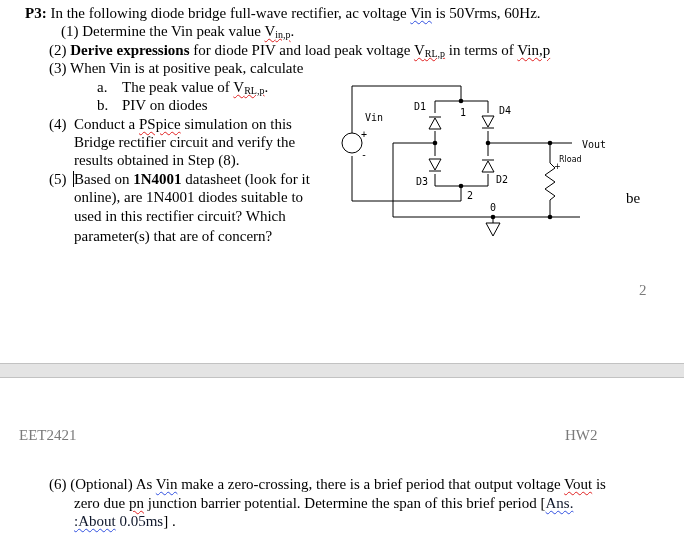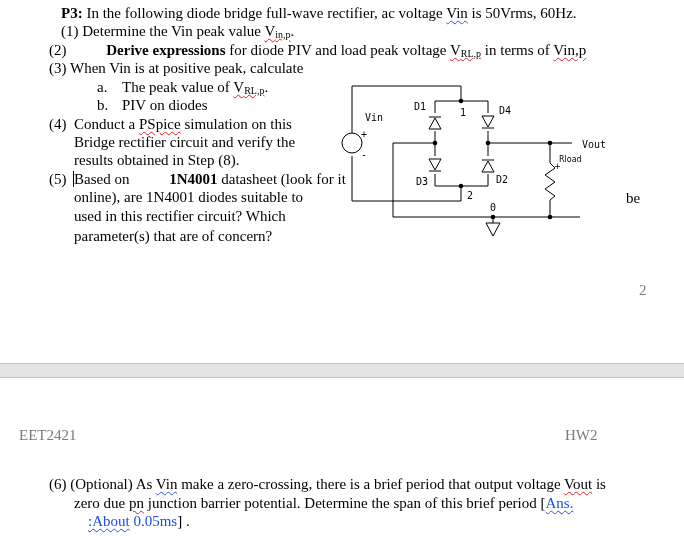--- a/index.html
+++ b/index.html
@@ -3,25 +3,25 @@
 <meta charset="utf-8">
 <style>
   html, body { margin:0; padding:0; }
   body {
     width:684px; height:549px; position:relative; overflow:hidden;
     background:#ffffff; color:#000;
     font-family:"Liberation Serif", "DejaVu Serif", serif;
     font-size:15px;
   }
   .line { position:absolute; white-space:nowrap; line-height:18px; }
-  .b { font-weight:bold;margin-left:36px; }
+  .b { font-weight:bold; }
   .sub { font-size:10px; vertical-align:-2px; }
   .sq-red { text-decoration: underline wavy #e02020; text-decoration-thickness:1px; text-underline-offset:2px; }
   .sq-blue { text-decoration: underline wavy #3050e0; text-decoration-thickness:1px; text-underline-offset:2px; }
-  .red { color:#1d4ed8; }
+  .red { color:#0f172a; }
   .gray { color:#7a7a7a; }
   .caret { display:inline-block; width:1px; height:16px; background:#000; vertical-align:-3px; margin-right:0; }
   #band {
     position:absolute; left:0; top:363px; width:684px; height:15px;
     background:#e4e4e4; border-top:1px solid #c2c2c2; border-bottom:1px solid #c2c2c2; box-sizing:border-box;
   }
   svg { position:absolute; left:0; top:0; }
   .schem-text { font-family:"DejaVu Sans Mono", monospace; font-size:10px; fill:#000; }
   .schem-small { font-family:"DejaVu Sans", sans-serif; font-size:8px; fill:#000; }
 </style>
@@ -161,15 +161,15 @@
 
 <div class="line gray" style="left:19px; top:426px;">EET2421</div>
 <div class="line gray" style="left:565px; top:426px;">HW2</div>
 
 <div class="line" style="left:49px; top:475px;">
   <span>(6)</span><span> (Optional) As </span><span class="sq-blue">Vin</span><span> make a zero-crossing, there is a brief period that output voltage </span><span class="sq-red">Vout</span><span> is</span>
 </div>
 <div class="line" style="left:74px; top:494px;">
   <span>zero due </span><span class="sq-red">pn</span><span> junction barrier potential. Determine the span of this brief period [</span><span class="red sq-blue">Ans.</span>
 </div>
-<div class="line" style="left:88px; top:512px;">
+<div class="line" style="left:74px; top:512px;">
   <span class="red sq-blue">:About</span><span class="red"> 0.05ms</span><span>] .</span>
 </div>
 
 </body></html>

